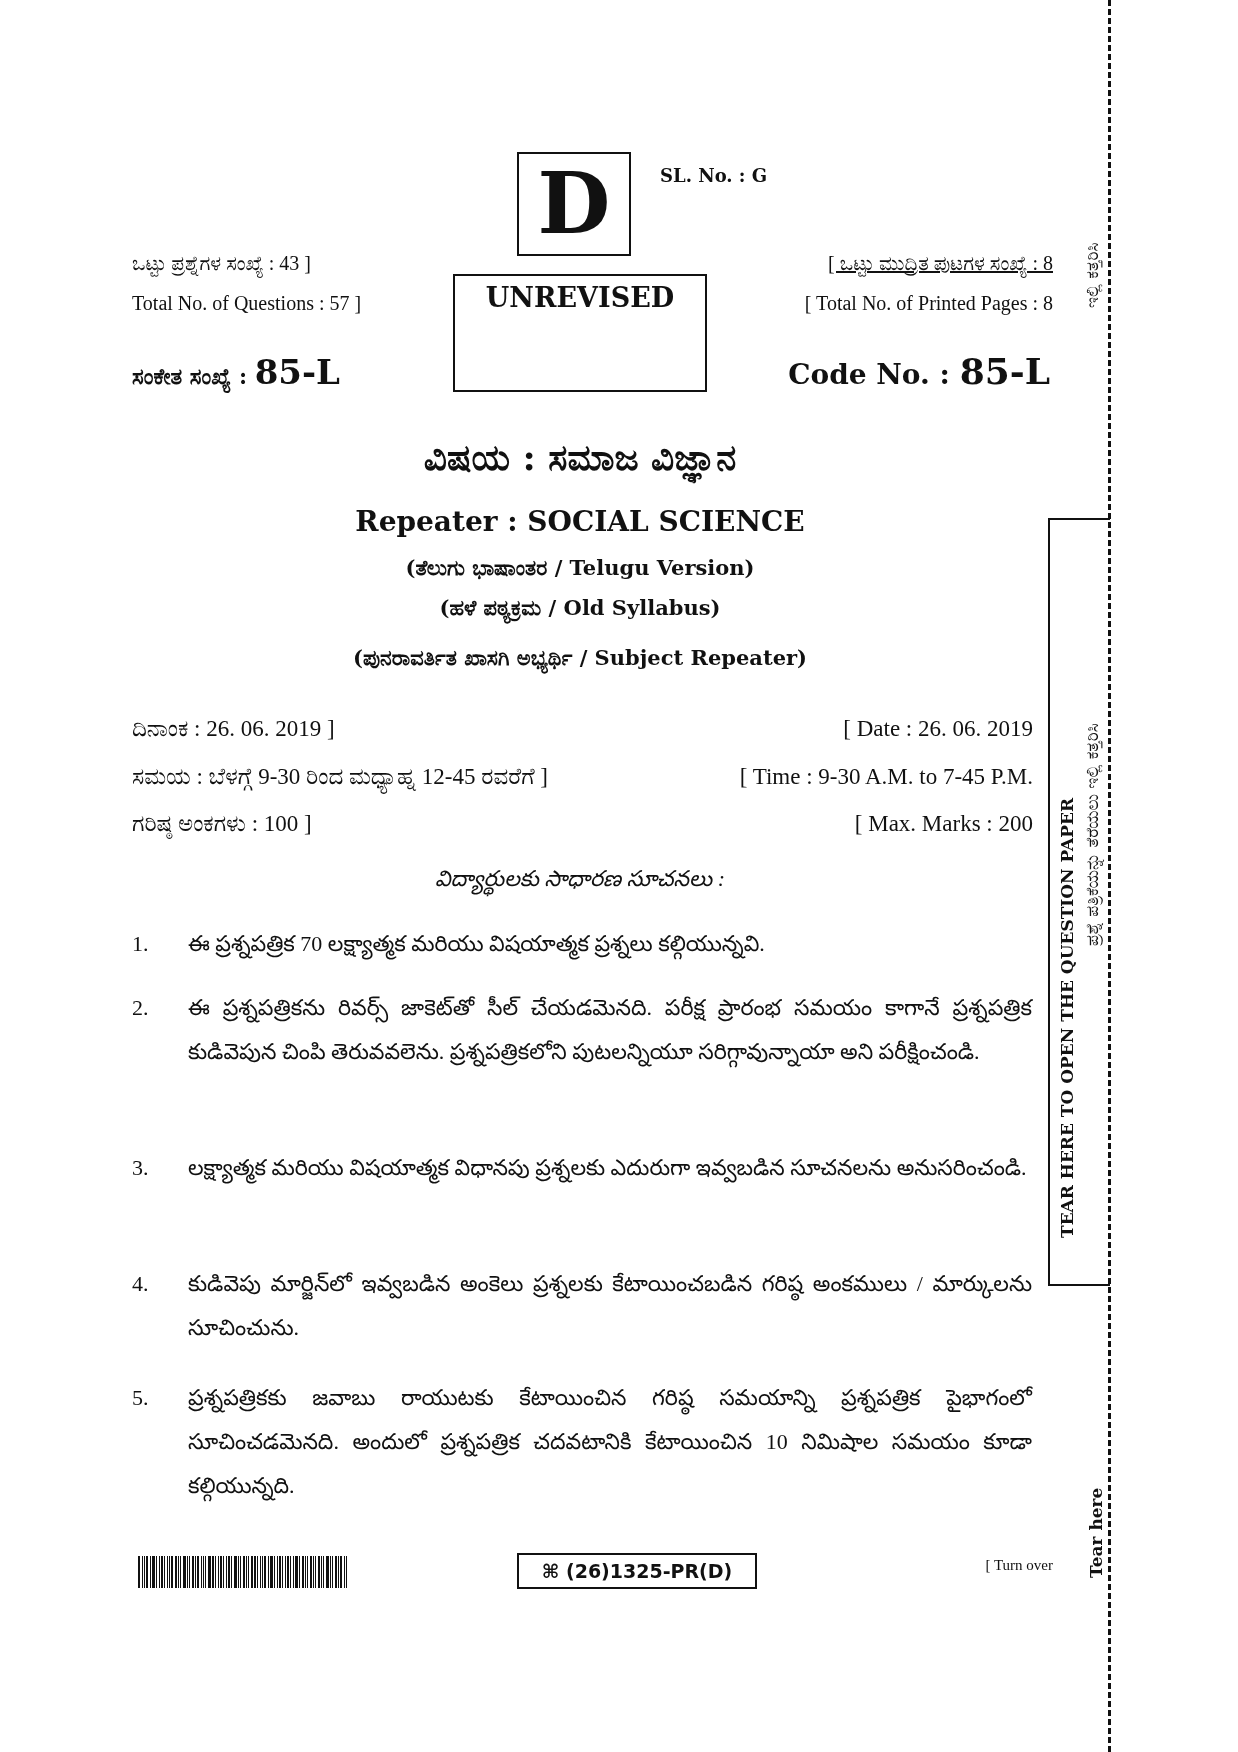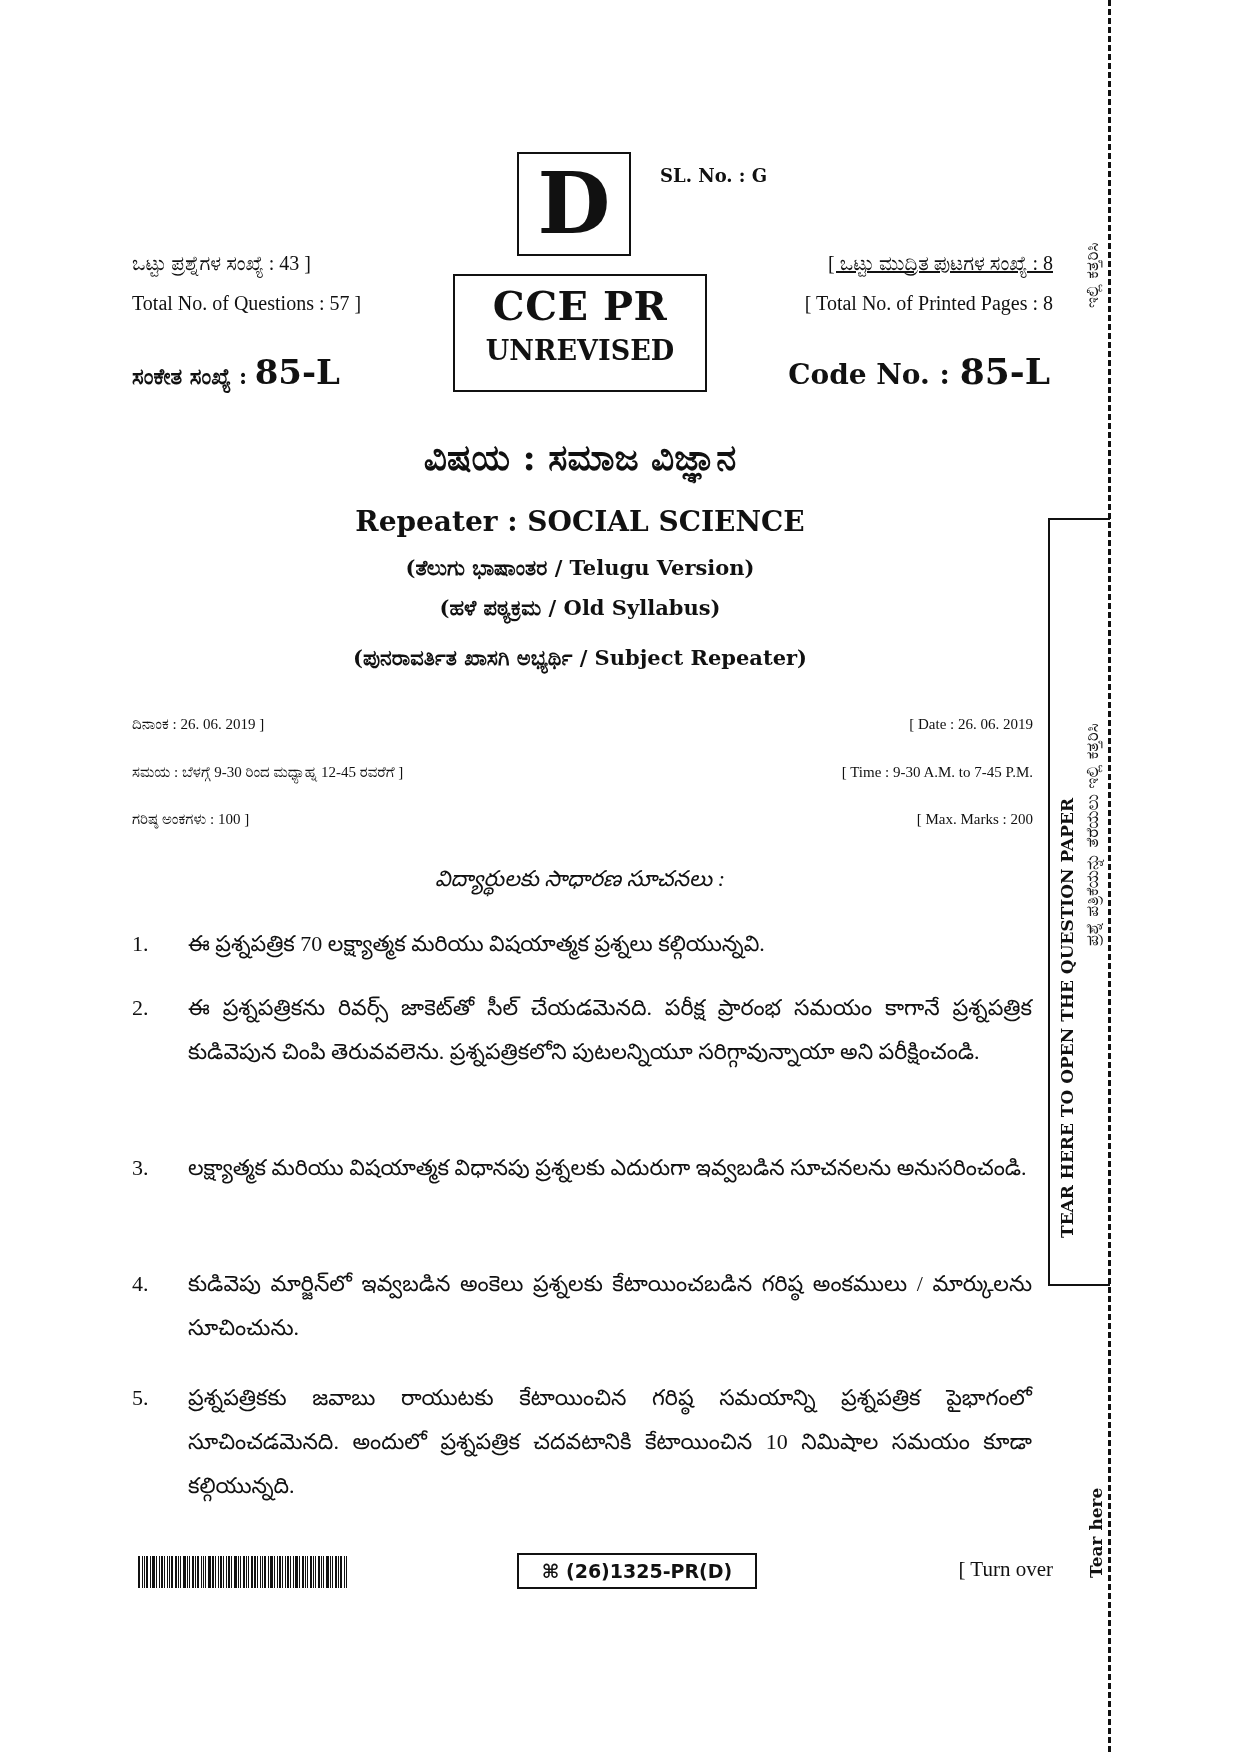--- a/index.html
+++ b/index.html
@@ -34,21 +34,21 @@
     #en-code { right: 188px; top: 350px; font-weight: bold; font-size: 28px; }
     #en-code .big { font-size: 36px; }
 
     .center { left: 0; width: 1160px; text-align: center; font-weight: bold; }
     #subject-kn { top: 436px; font-size: 36px; }
     #subject-en { top: 505px; font-size: 28px; }
     #version { top: 555px; font-size: 21px; }
     #syllabus { top: 595px; font-size: 21px; }
     #candidate { top: 645px; font-size: 21px; }
 
-    .info { font-size: 15px; font-family: "Liberation Serif", "DejaVu Serif", serif; }
+    .info { font-size: 23px; font-family: "Liberation Serif", "DejaVu Serif", serif; }
     #date-kn { left: 132px; top: 716px; }
     #date-en { right: 205px; top: 716px; }
     #time-kn { left: 132px; top: 764px; }
     #time-en { right: 205px; top: 764px; }
     #marks-kn { left: 132px; top: 811px; }
     #marks-en { right: 205px; top: 811px; }
 
     #instr-heading { left: 0; width: 1160px; top: 866px; text-align: center; font-size: 22px; font-style: italic; }
 
     .instr { left: 132px; width: 900px; font-size: 22px; line-height: 44px; display: flex;
@@ -60,41 +60,40 @@
     #instr-3 { top: 1146px; }
     #instr-4 { top: 1262px; }
     #instr-5 { top: 1376px; }
 
     
     #barcode { left: 138px; top: 1556px; width: 242px; height: 32px; display: flex; gap: 0; }
     #barcode span { display: block; height: 100%; background: #111; }
     #paper-code { left: 517px; top: 1553px; width: 240px; height: 36px; border: 2px solid #111;
       box-sizing: border-box; display: flex; align-items: center; justify-content: center;
       font-family: "DejaVu Sans", sans-serif; font-weight: bold; font-size: 19px; }
-    #turn-over { right: 185px; top: 1557px; font-size: 21px; font-family: "Liberation Serif", serif; }
+    #turn-over { right: 185px; top: 1557px; font-size: 15px; font-family: "Liberation Serif", serif; }
 
     
     #tear-line { left: 1108px; top: 0; width: 0; height: 1752px; border-left: 3px dashed #111; }
     #tear-box { left: 1048px; top: 518px; width: 62px; height: 768px; border: 2px solid #111; border-right: none; box-sizing: border-box; }
     .vtext { position: absolute; transform-origin: left top; transform: rotate(-90deg); white-space: nowrap; }
     #tear-open-en { left: 1057px; top: 1238px; font-family: "DejaVu Serif", serif; font-weight: bold; font-size: 17px; }
     #tear-open-kn { left: 1082px; top: 946px; font-size: 17px; }
     #cut-here-kn-top { left: 1082px; top: 308px; font-size: 17px; }
     #tear-here-en { left: 1086px; top: 1578px; font-family: "DejaVu Serif", serif; font-weight: bold; font-size: 17px; }
   </style>
 </head>
 <body>
 
 <div id="set-box" class="abs">
   <span id="set-letter">D</span>
 </div>
 <div id="sl-no" class="abs bold-serif">SL. No. : G</div>
 
 <div id="cce-box" class="abs">
-  <div id="cce-title">CCE PR</div>
   <div id="cce-sub">UNREVISED</div>
 </div>
 
 <div id="kn-questions" class="abs meta-left serif">ಒಟ್ಟು ಪ್ರಶ್ನೆಗಳ ಸಂಖ್ಯೆ : 43 ]</div>
 <div id="en-questions" class="abs meta-left serif">Total No. of Questions : 57 ]</div>
 <div id="kn-pages" class="abs meta-right serif">[ ಒಟ್ಟು ಮುದ್ರಿತ ಪುಟಗಳ ಸಂಖ್ಯೆ : 8</div>
 <div id="en-pages" class="abs meta-right serif">[ Total No. of Printed Pages : 8</div>
 
 <div id="kn-code" class="abs">
   <span>ಸಂಕೇತ ಸಂಖ್ಯೆ : </span><span class="big">85-L</span>

